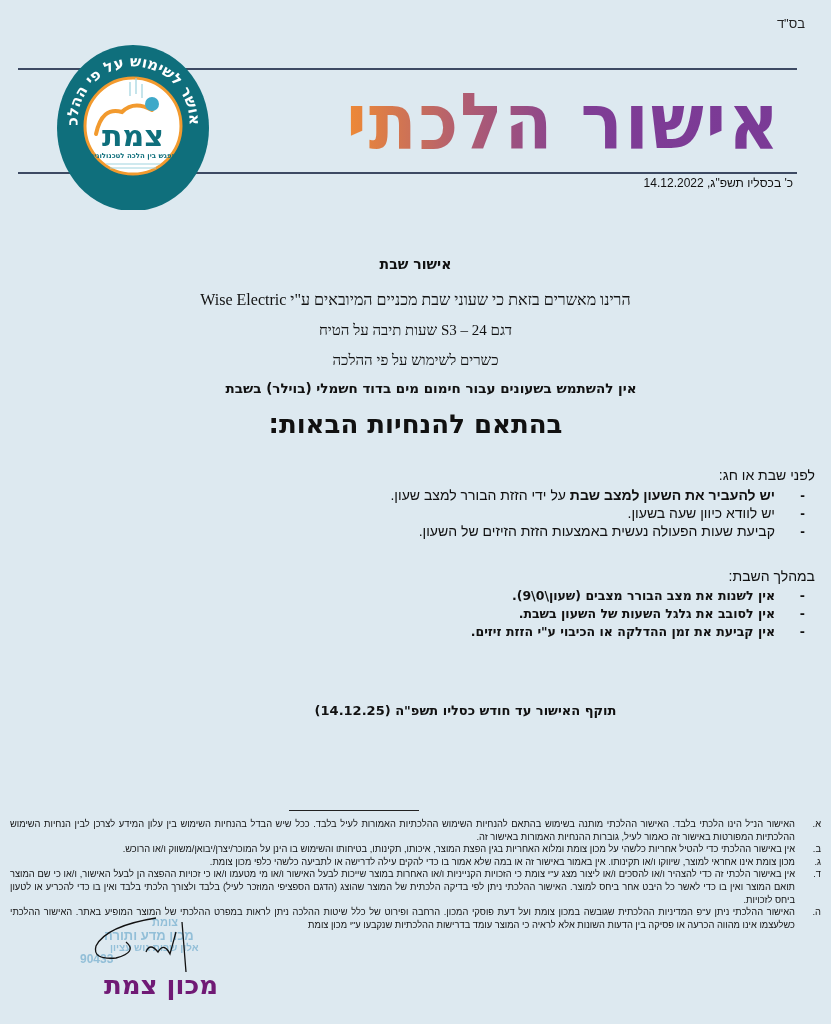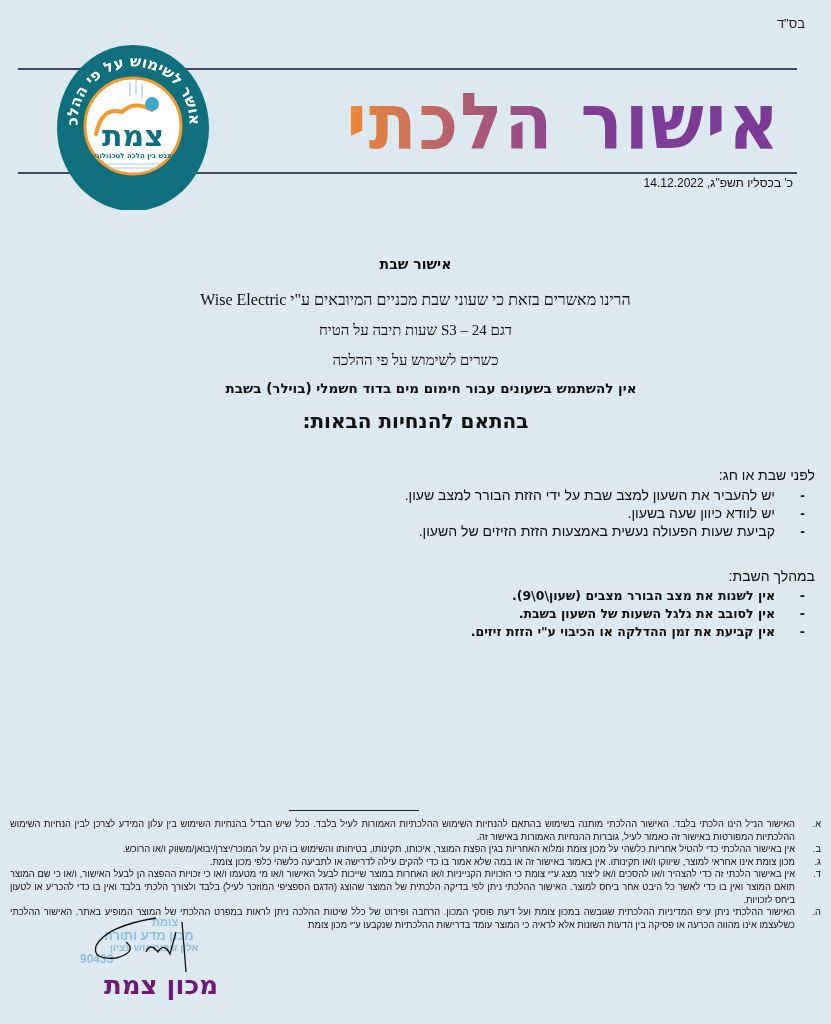--- a/index.html
+++ b/index.html
@@ -31,31 +31,31 @@
     .seal {
       position: absolute; left: 56px; top: 38px; width: 155px; height: 172px;
     }
 
     .center-block { position: absolute; left: 0; right: 0; text-align: center; }
     .h-shabbat { top: 256px; font-family: "DejaVu Sans", sans-serif; font-weight: bold; font-size: 14px; }
     .intro { top: 291px; font-family: "Liberation Serif", serif; font-size: 16px; }
     .model { top: 322px; font-family: "Liberation Serif", serif; font-weight: normal; font-size: 15px; }
     .kosher { top: 352px; font-family: "Liberation Serif", serif; font-size: 15px; }
     .warning { top: 380px; font-family: "DejaVu Sans", sans-serif; font-weight: bold; font-size: 13.5px; padding-left: 31px; }
-    .according { top: 409px; font-family: "DejaVu Sans", sans-serif; font-weight: bold; font-size: 20px; }
+    .according { top: 409px; font-family: "DejaVu Sans", sans-serif; font-weight: bold; font-size: 26px; }
 
     .section { position: absolute; right: 16px; font-size: 14px; line-height: 18px; }
     .section .head { margin-bottom: 2px; }
     .section ul { list-style: none; padding-right: 40px; }
     .section li { position: relative; }
     .section li .dash { position: absolute; right: -30px; top: 0; font-weight: bold; }
     .sec1 { top: 466px; }
     .sec2 { top: 567px; }
     .sec2 li { font-family: "DejaVu Sans", sans-serif; font-weight: bold; font-size: 12.5px; }
-    b { font-weight: normal; }
+    b { font-weight: bold; }
 
     .validity {
       position: absolute; top: 703px; left: 0; right: 0; text-align: center;
       font-family: "DejaVu Sans", sans-serif; font-weight: bold; font-size: 13px;
       padding-left: 100px;
     }
 
     .fn-rule { position: absolute; top: 810px; left: 0; right: 0; }
     .fn-rule div { width: 130px; height: 1px; background: #222; margin-right: 412px; margin-left: auto; }
 
@@ -121,20 +121,21 @@
 
   <div class="section sec2">
     <div class="head">במהלך השבת:</div>
     <ul>
       <li><span class="dash">-</span><span>אין לשנות את מצב הבורר מצבים (שעון\0\9).</span></li>
       <li><span class="dash">-</span><span>אין לסובב את גלגל השעות של השעון בשבת.</span></li>
       <li><span class="dash">-</span><span>אין קביעת את זמן ההדלקה או הכיבוי ע"י הזזת זיזים.</span></li>
     </ul>
   </div>
 
+  <div class="validity">תוקף האישור עד חודש כסליו תשפ"ה (14.12.25)</div>
 
   <div class="fn-rule">
       <div></div>
     </div>
 
   <div class="footnotes">
     <div class="fn">
         <span class="lbl">א.</span>
         <span class="txt">האישור הנ"ל הינו הלכתי בלבד. האישור ההלכתי מותנה בשימוש בהתאם להנחיות השימוש ההלכתיות האמורות לעיל בלבד. ככל שיש הבדל בהנחיות השימוש בין עלון המידע לצרכן לבין הנחיות השימוש ההלכתיות המפורטות באישור זה כאמור לעיל, גוברות ההנחיות האמורות באישור זה.</span>
       </div>

